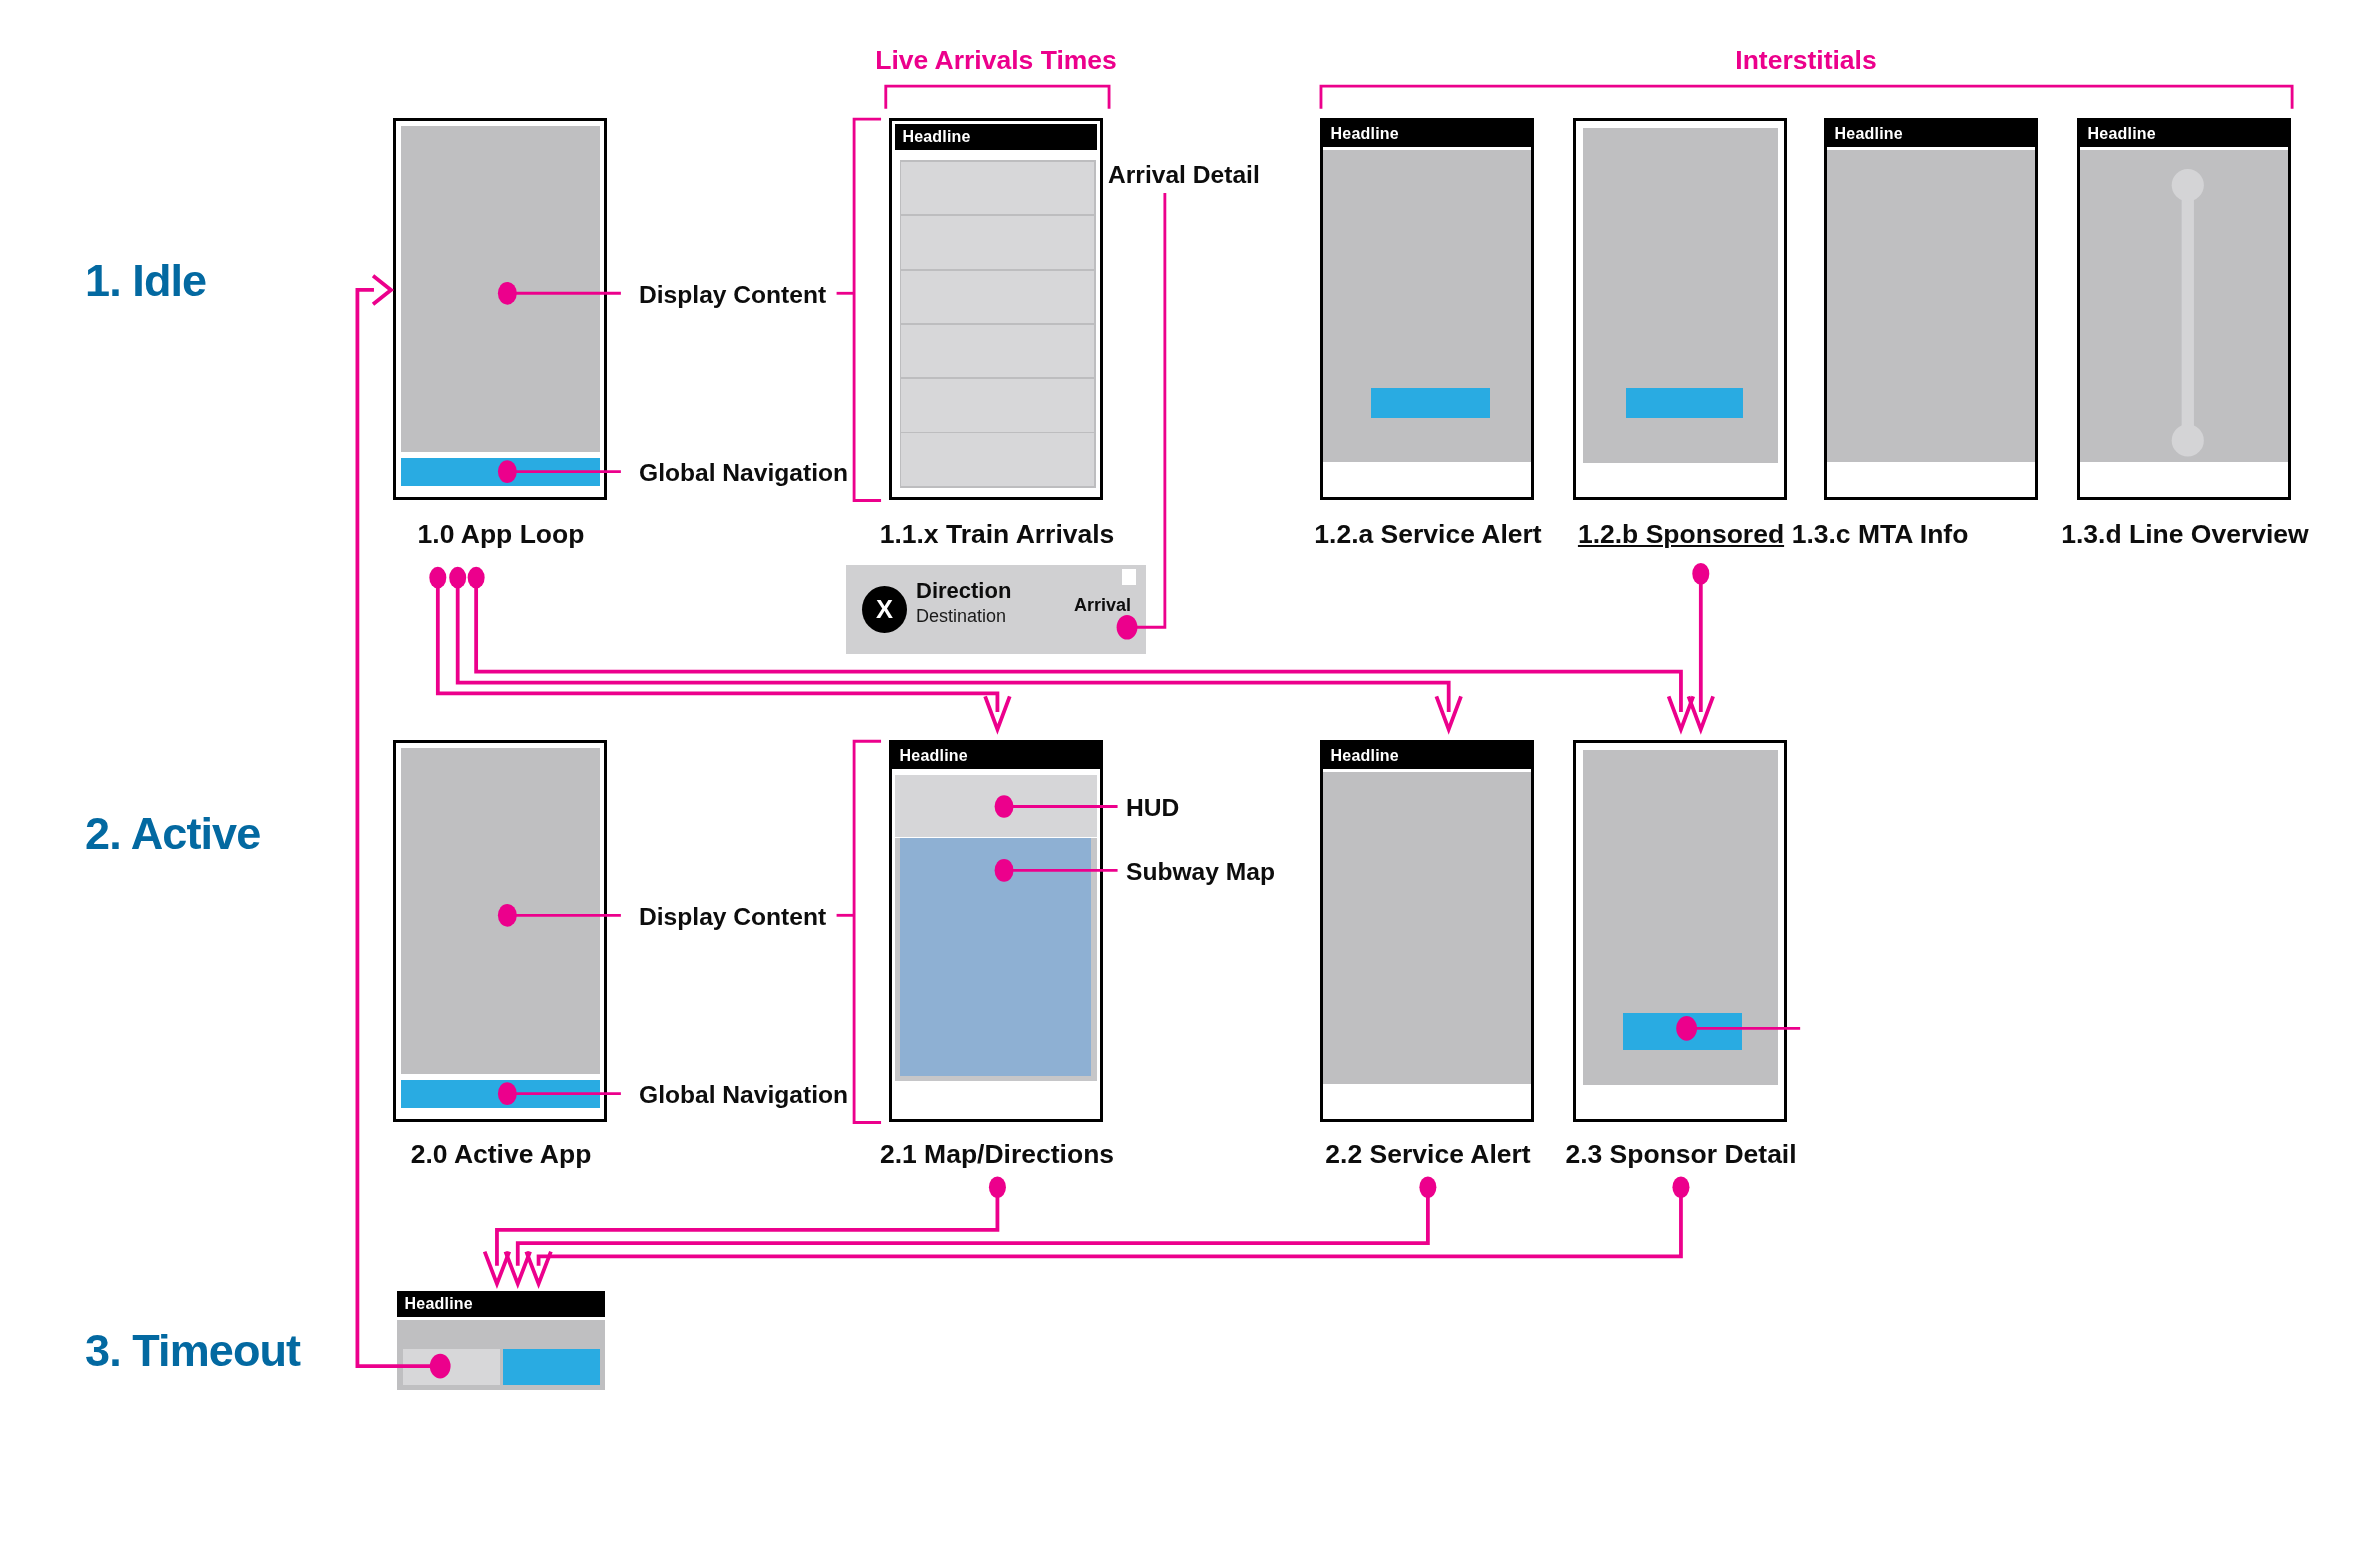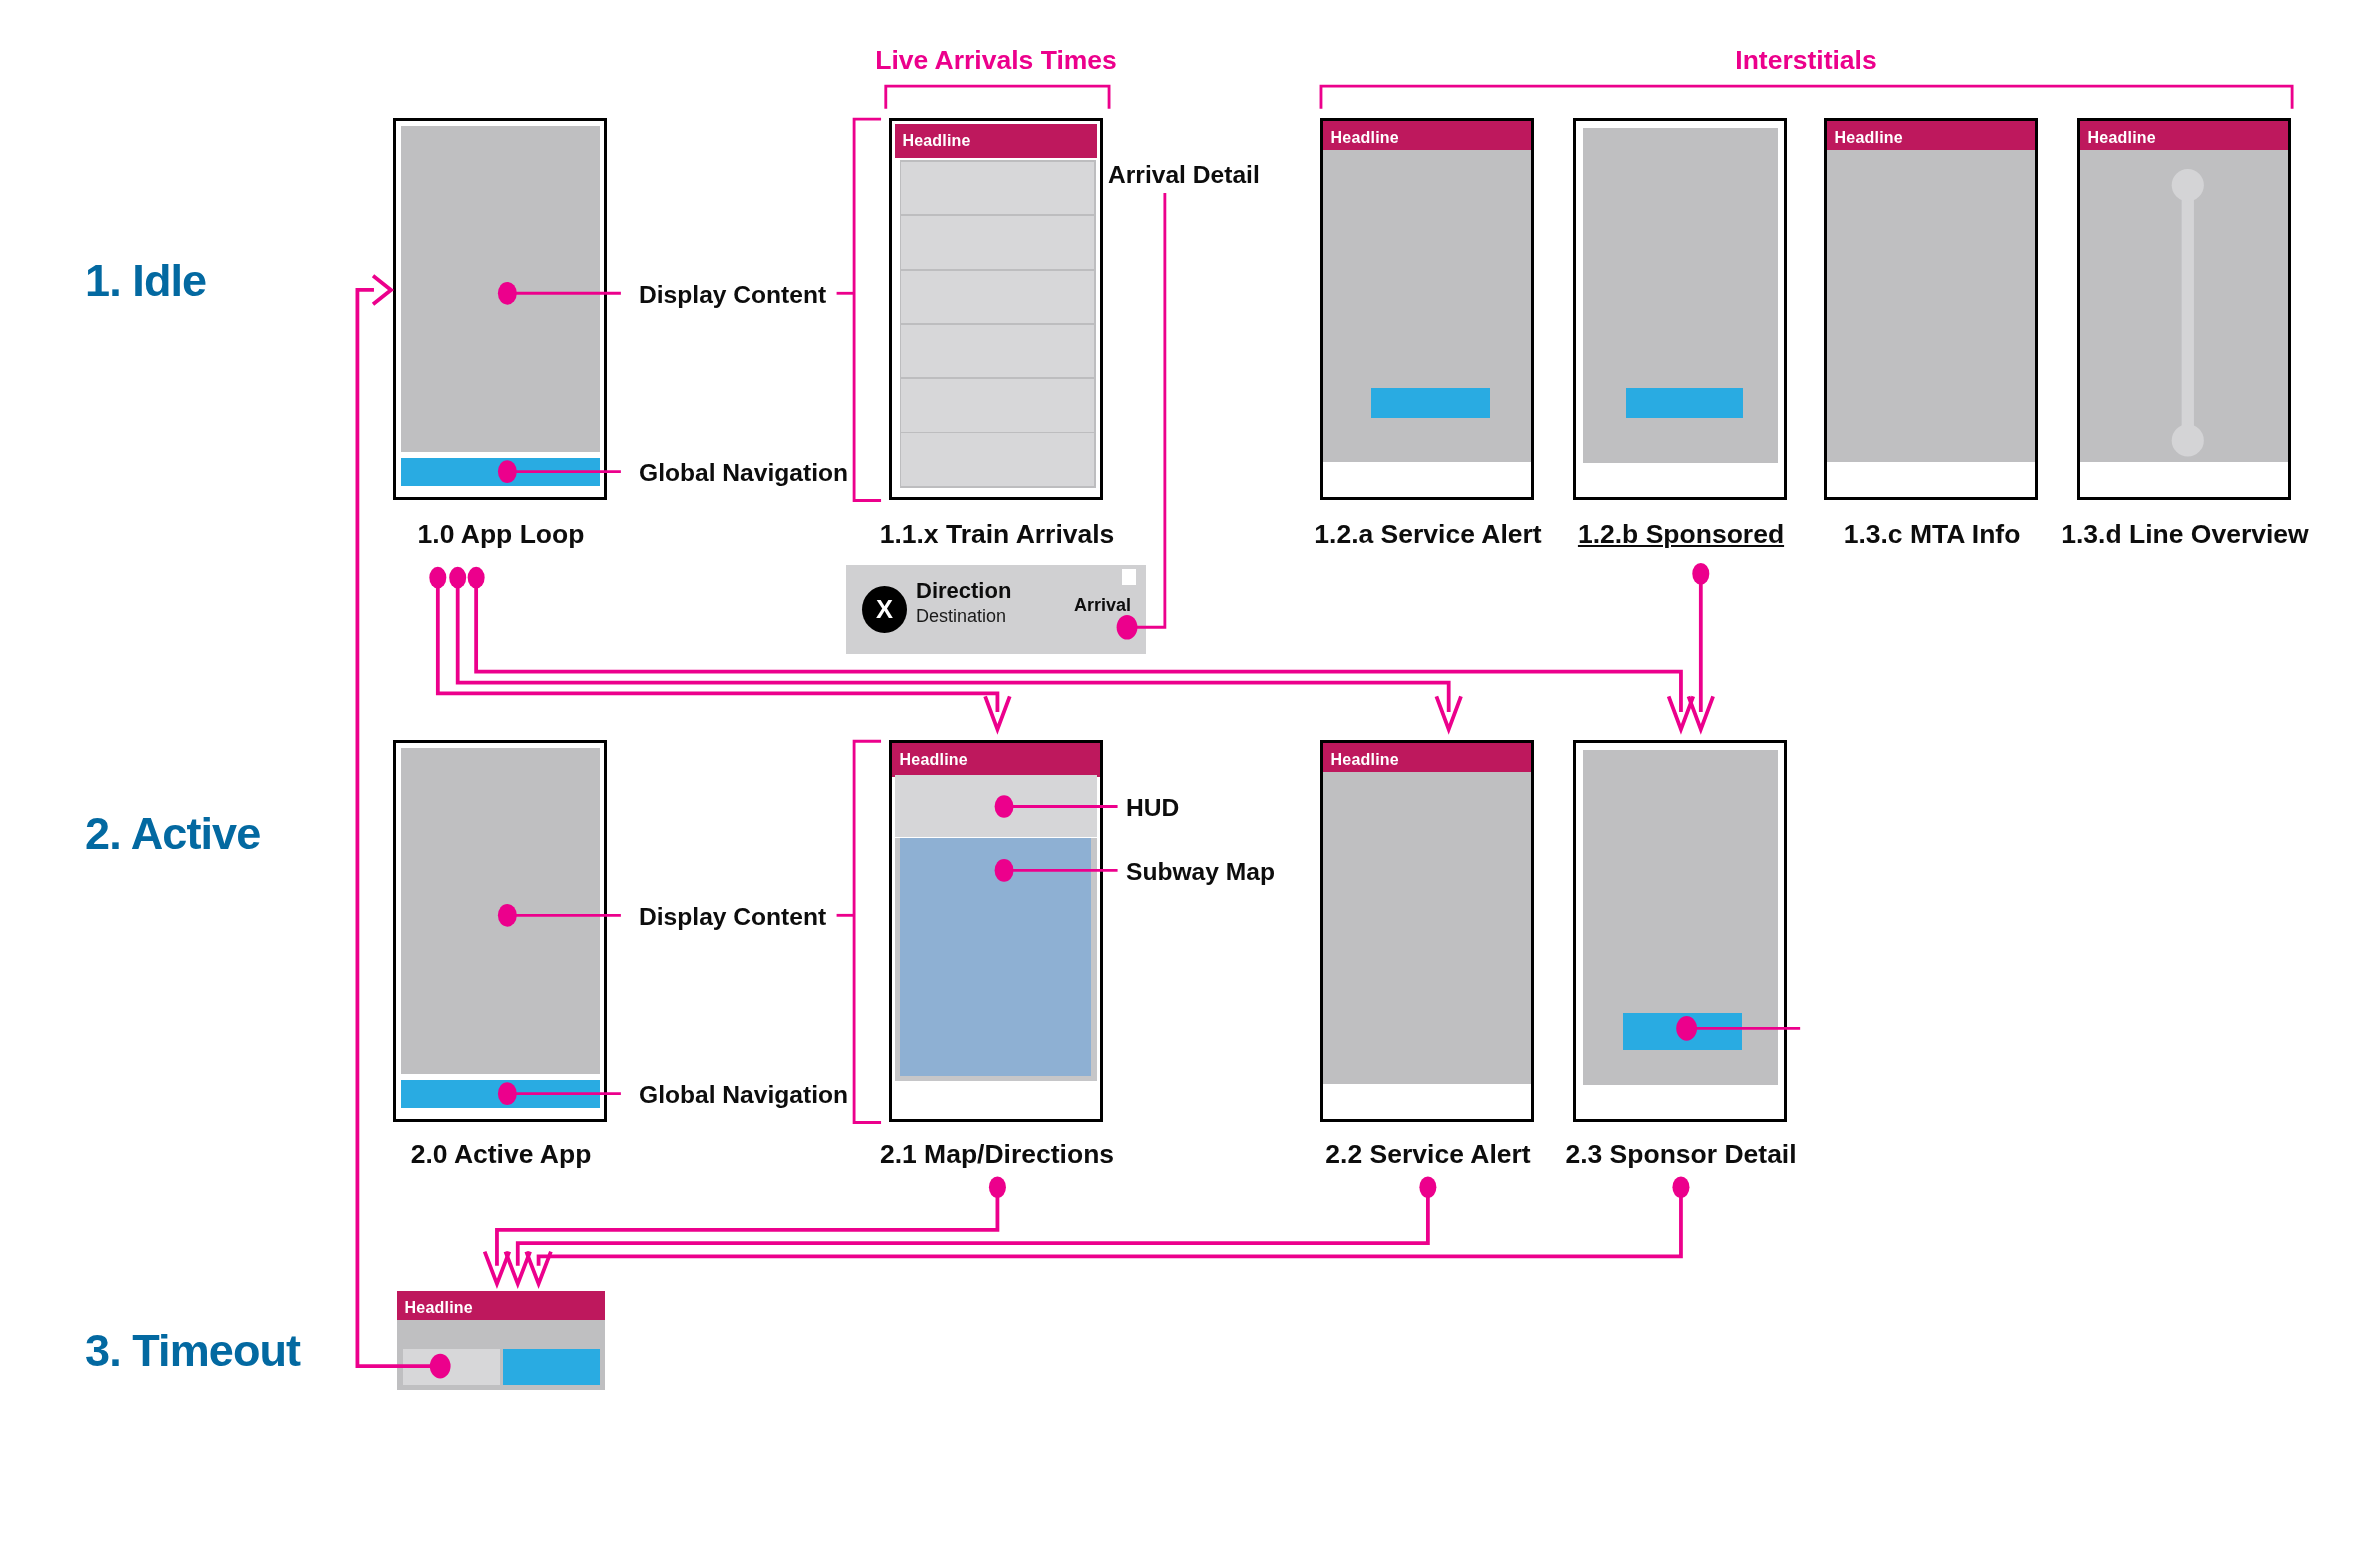--- a/index.html
+++ b/index.html
@@ -8,21 +8,21 @@
     font-family:"Liberation Sans", sans-serif;overflow:hidden;
   }
   .abs{position:absolute;}
   
   .section-heading{position:absolute;left:85px;font-size:45px;font-weight:bold;color:#0369a1;letter-spacing:-0.9px;white-space:nowrap;}
   
   .group-label{position:absolute;font-size:26.5px;font-weight:bold;color:var(--pink);white-space:nowrap;transform:translateX(-50%);}
   
   .frame{position:absolute;width:208px;height:376px;background:#ffffff;border:3.8px solid #000;}
   .caption{position:absolute;width:284px;font-size:26.5px;font-weight:bold;color:#0d0d0d;text-align:center;transform:translateX(-50%);white-space:nowrap;}
-  .headline-bar{position:absolute;background:#be185d;height:34px;display:flex;align-items:center;}
+  .headline-bar{position:absolute;background:#000000;height:26px;display:flex;align-items:center;}
   .headline-bar span{color:#fff;font-size:16px;font-weight:bold;padding-left:7.6px;letter-spacing:0.2px;}
   .gray{background:var(--gray);}
   .blue{background:var(--blue);}
   
   .ann{position:absolute;font-size:24.6px;font-weight:bold;color:#0d0d0d;white-space:nowrap;}
   
   .rows-wrap{position:absolute;background:var(--rows-bg);padding:1.9px;display:flex;flex-direction:column;gap:1.9px;}
   .arr-row{flex:1;background:var(--gray-light);}
   svg{position:absolute;left:0;top:0;}
   .pk{stroke:var(--pink);fill:none;}
@@ -79,21 +79,21 @@
     <div class="abs blue" style="left:50px;top:267px;width:117px;height:30px;"></div>
   </div>
   <div class="caption" style="left:1681px;top:519px;text-decoration:underline;">1.2.b Sponsored</div>
 
   <div class="frame" style="left:1824px;top:118px;">
     <div class="headline-bar" style="left:0;top:0;width:208px;">
         <span>Headline</span>
       </div>
     <div class="abs gray" style="left:0;top:29px;width:208px;height:312px;"></div>
   </div>
-  <div class="caption" style="left:1932px;top:519px;">1.3.c MTA Info</div>
+  <div class="caption" style="left:1880px;top:519px;">1.3.c MTA Info</div>
 
   <div class="frame" style="left:2077px;top:118px;">
     <div class="headline-bar" style="left:0;top:0;width:208px;">
         <span>Headline</span>
       </div>
     <div class="abs gray" style="left:0;top:29px;width:208px;height:312px;"></div>
     <svg width="208" height="376" style="left:0;top:0;" viewBox="0 0 440 794">
       <line x1="228" y1="135" x2="228" y2="675" stroke="var(--line-gray)" stroke-width="26"></line>
       <circle cx="228" cy="135" r="34" fill="var(--line-gray)"></circle>
       <circle cx="228" cy="675" r="34" fill="var(--line-gray)"></circle>

